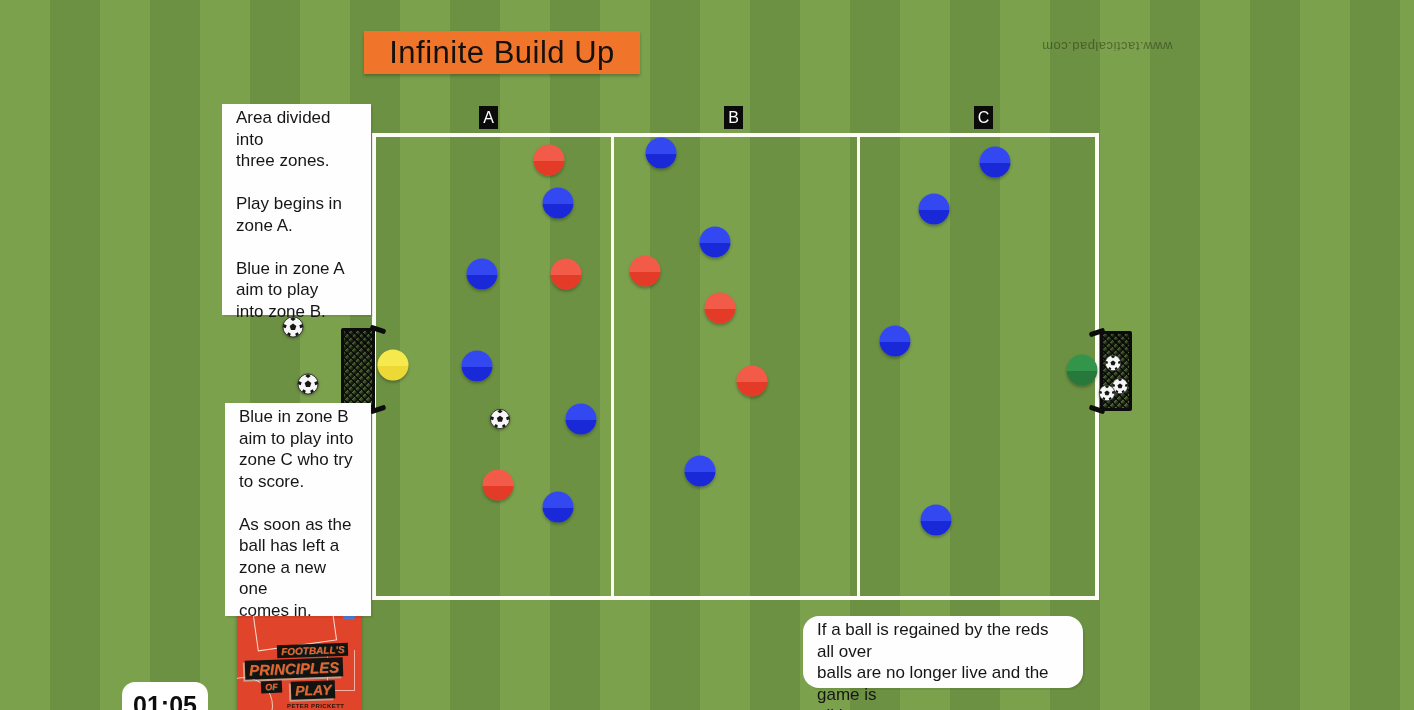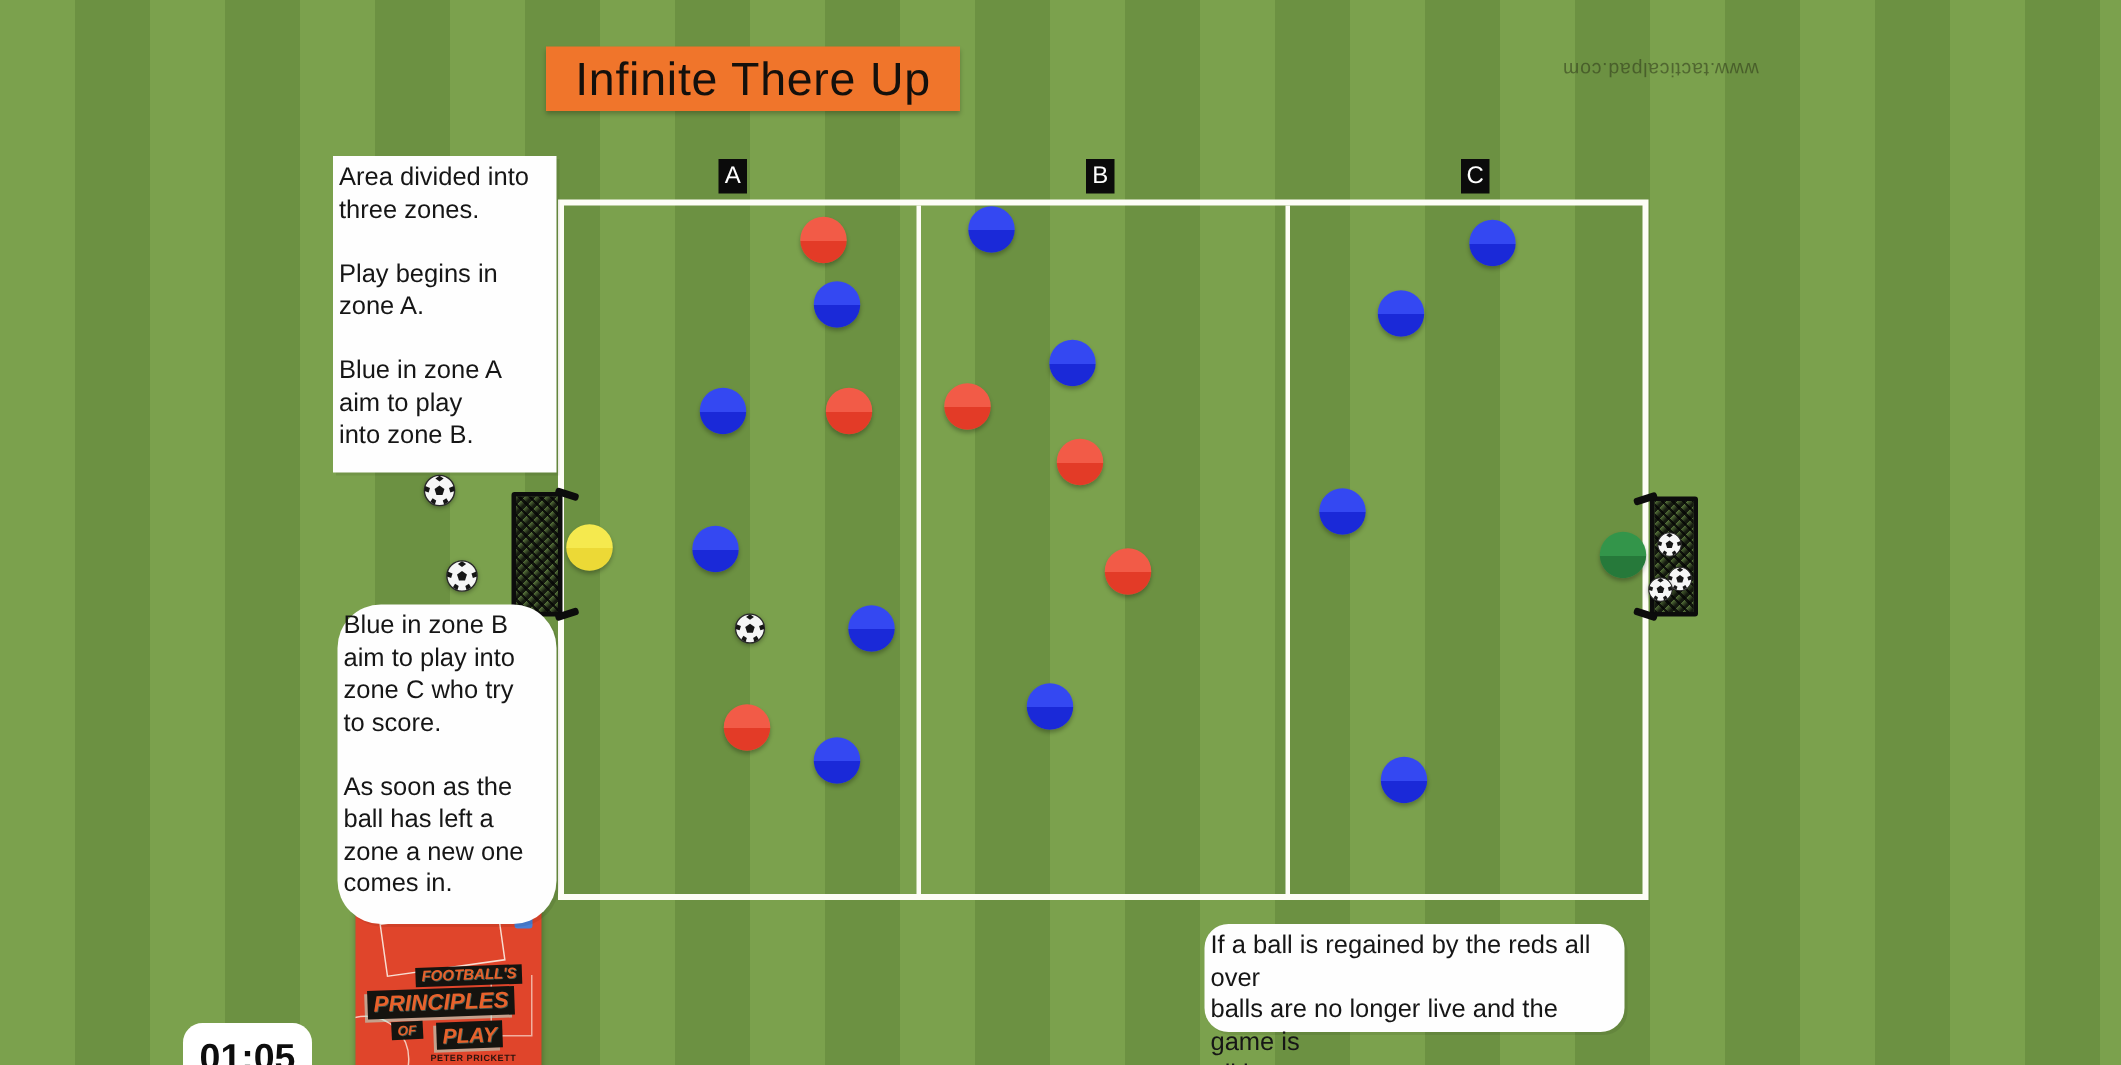--- a/index.html
+++ b/index.html
@@ -22,24 +22,24 @@
       display:flex;align-items:center;justify-content:center;z-index:8;
       box-shadow:0 2px 3px rgba(0,0,0,.25);}
 
   
   #watermark{position:absolute;left:1022px;top:36px;width:170px;height:18px;
       transform:rotate(180deg);color:rgba(45,55,25,.55);font-size:13px;
       text-align:center;letter-spacing:.5px;z-index:2;}
 
   
   .note{position:absolute;background:#fefefe;color:#161616;font-size:17px;
-      line-height:21.5px;white-space:pre-line;padding:3px 4px;box-sizing:border-box;
+      line-height:21.5px;white-space:pre-line;padding:3px 14px;box-sizing:border-box;
       box-shadow:2px 2px 0 rgba(0,0,0,.07);z-index:12;}
   #note-top-left{left:222px;top:104px;width:149px;height:211px;}
-  #note-mid-left{left:225px;top:403px;width:146px;height:213px;border-radius:29px;}
+  #note-mid-left{left:225px;top:403px;width:146px;height:213px;}
   #note-bottom-center{left:392px;top:609px;width:363px;height:95px;}
   #note-bottom-right{left:803px;top:616px;width:280px;height:72px;border-radius:16px;}
 
   
   .goal{position:absolute;box-sizing:border-box;border:3px solid #0c0c0c;border-radius:2px;
       background:
         repeating-linear-gradient(45deg,rgba(5,5,5,.8) 0 1.6px,rgba(0,0,0,0) 1.6px 5px),
         repeating-linear-gradient(-45deg,rgba(5,5,5,.8) 0 1.6px,rgba(0,0,0,0) 5px),
         #55703a;
       z-index:5;}
@@ -87,21 +87,21 @@
   #book .author{position:absolute;left:50px;top:101px;font-size:6px;color:#2a130c;
       font-weight:bold;letter-spacing:.4px;}
 </style>
 </head>
 <body>
 
 <div id="stage" style="background: repeating-linear-gradient(90deg, rgb(123, 161, 77) 0px, rgb(123, 161, 77) 50px, rgb(108, 145, 66) 50px, rgb(108, 145, 66) 100px);">
 
   <div id="watermark">www.tacticalpad.com</div>
 
-  <div id="banner" style="background: rgb(240, 117, 43);">Infinite There Up</div>
+  <div id="banner" style="background: rgb(240, 117, 43);">Infinite Build Up</div>
 
   <div id="pitch">
     <div id="divider-ab" class="zone-divider"></div>
     <div id="divider-bc" class="zone-divider"></div>
   </div>
 
   <div class="zone-label" style="left:479px;top:106px;">A</div>
   <div class="zone-label" style="left:724px;top:106px;">B</div>
   <div class="zone-label" style="left:974px;top:106px;">C</div>
 

